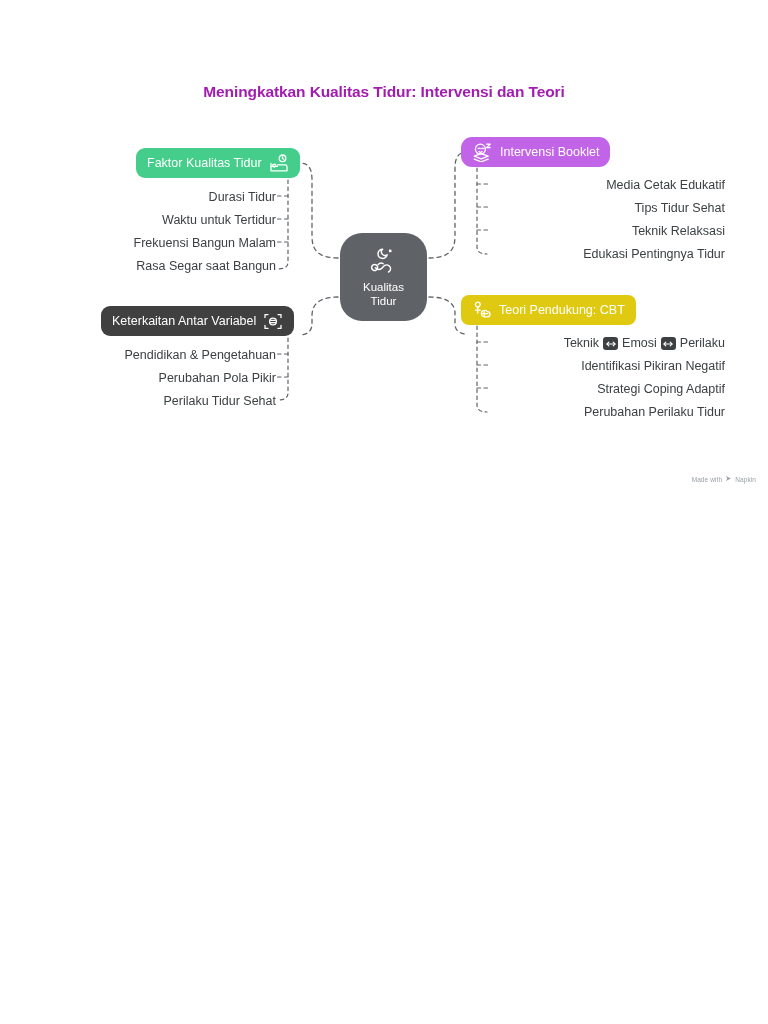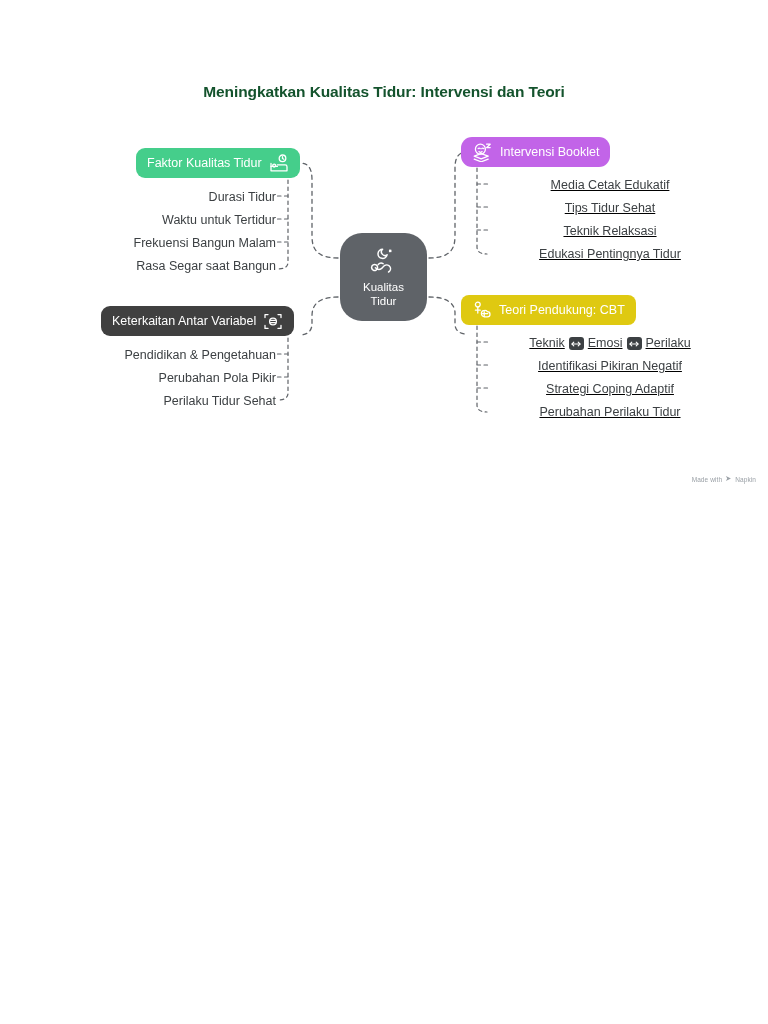--- a/index.html
+++ b/index.html
@@ -24,21 +24,21 @@
 
   
   .title {
     position: absolute;
     left: 0;
     top: 83px;
     width: 768px;
     text-align: center;
     font-size: 15.5px;
     font-weight: bold;
-    color: #14532d;
+    color: #a21caf;
     letter-spacing: -0.1px;
   }
 
   
   #wires {
     position: absolute;
     left: 0; top: 0;
     width: 768px;
     height: 1024px;
     pointer-events: none;
@@ -118,21 +118,21 @@
     font-size: 12.5px;
     color: #3c4043;
     line-height: 15px;
     white-space: nowrap;
     height: 23px;
     display: flex;
     align-items: center;
   }
   .leaves.align-right { align-items: flex-end; }
   .leaves.align-right .leaf { justify-content: flex-end; }
-  .leaves.align-left  { align-items: center; text-decoration: underline; }
+  .leaves.align-left  { align-items: flex-end; }
 
   #leaves-faktor      { left:  76px; top: 186px; width: 200px; }
   #leaves-keterkaitan { left:  76px; top: 344px; width: 200px; }
   #leaves-intervensi  { left: 495px; top: 174px; width: 230px; }
   #leaves-teori       { left: 495px; top: 332px; width: 230px; }
 
   
   .arrow-badge {
     display: inline-flex;
     align-items: center;

